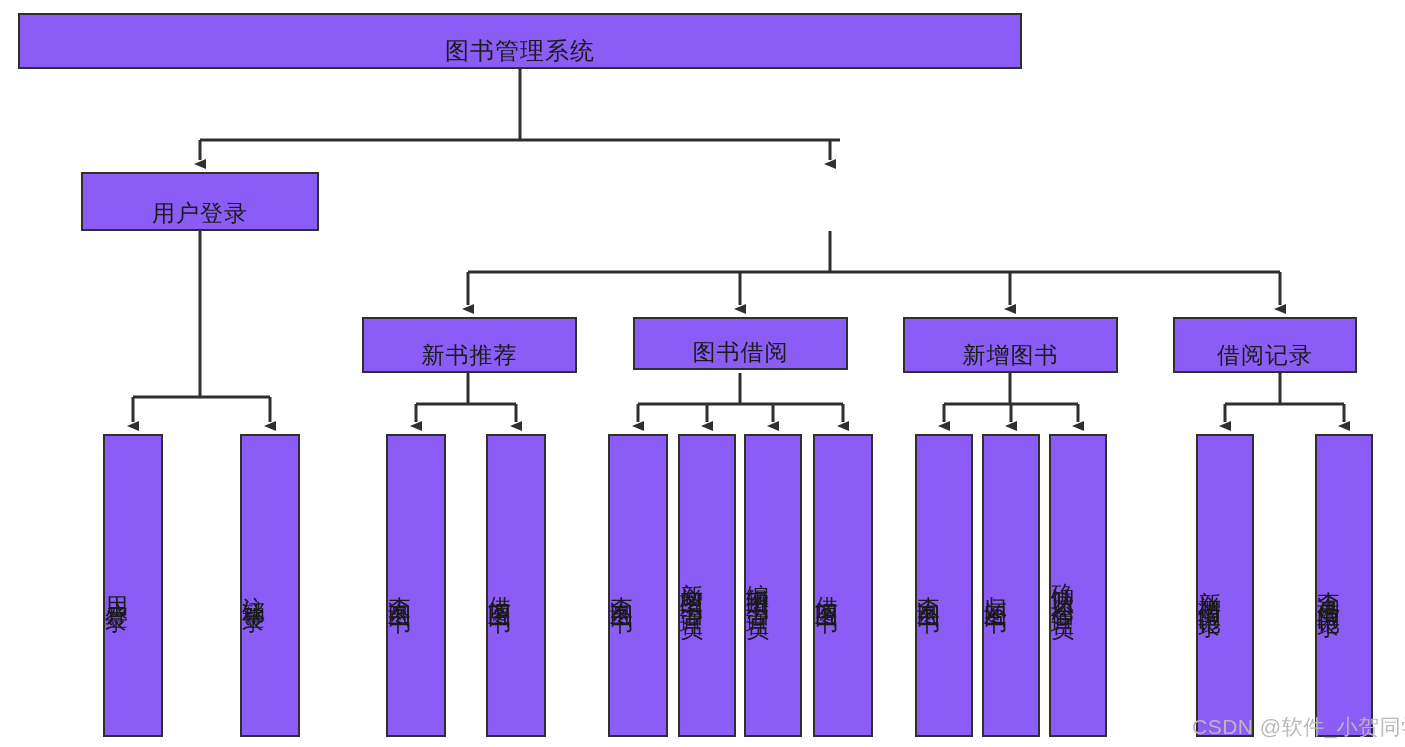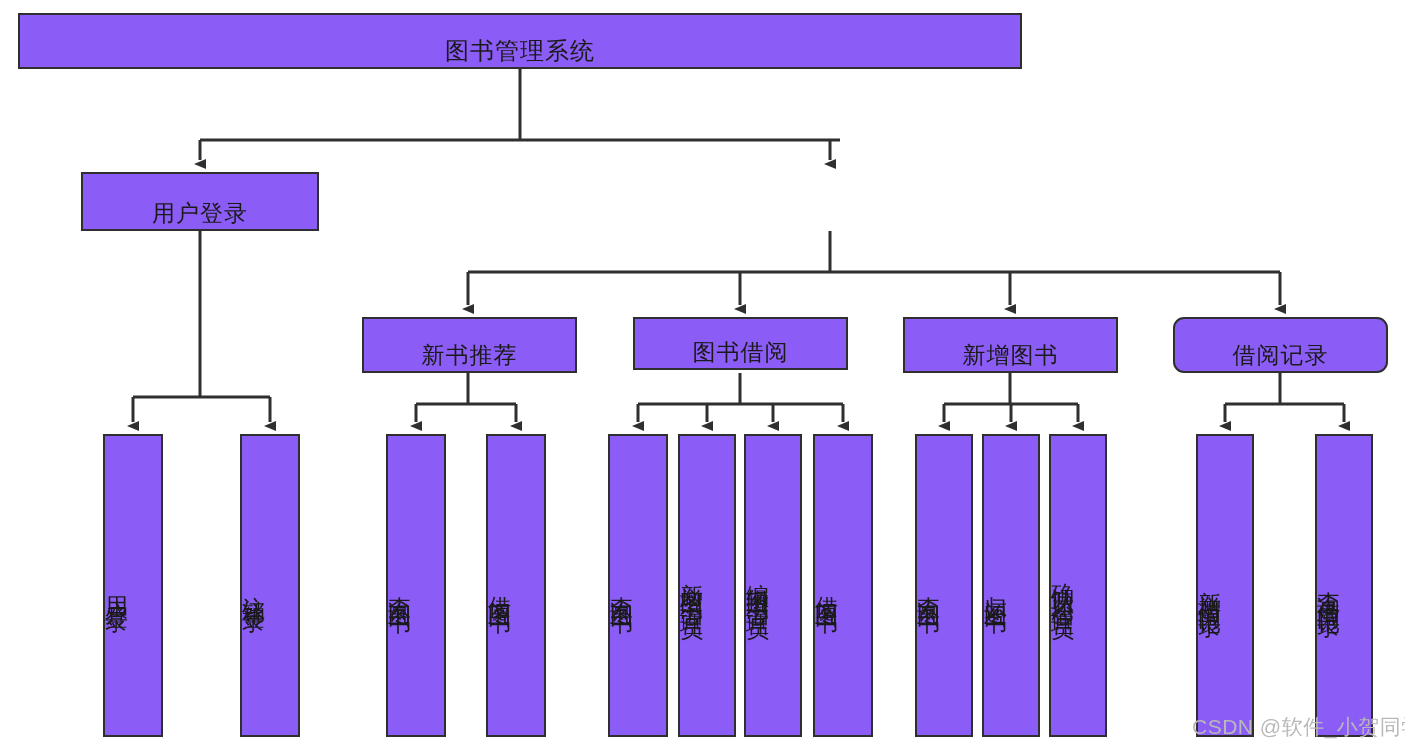--- a/index.html
+++ b/index.html
@@ -129,21 +129,21 @@
 
   <div class="node horizontal" style="left:362px; top:317px; width:215px; height:56px;">
     <span>新书推荐</span>
   </div>
   <div class="node horizontal" style="left:633px; top:317px; width:215px; height:53px;">
     <span>图书借阅</span>
   </div>
   <div class="node horizontal" style="left:903px; top:317px; width:215px; height:56px;">
     <span>新增图书</span>
   </div>
-  <div class="node horizontal" style="left:1173px; top:317px; width:215px; height:56px;border-radius:11px;">
+  <div class="node horizontal" style="left:1173px; top:317px; width:184px; height:56px;">
     <span>借阅记录</span>
   </div>
 
   <div class="node vertical" style="left:103px; top:434px; width:60px; height:303px;">
     <span class="vtext">用户登录</span>
   </div>
   <div class="node vertical" style="left:240px; top:434px; width:60px; height:303px;">
     <span class="vtext">注销登录</span>
   </div>
   <div class="node vertical" style="left:386px; top:434px; width:60px; height:303px;">

